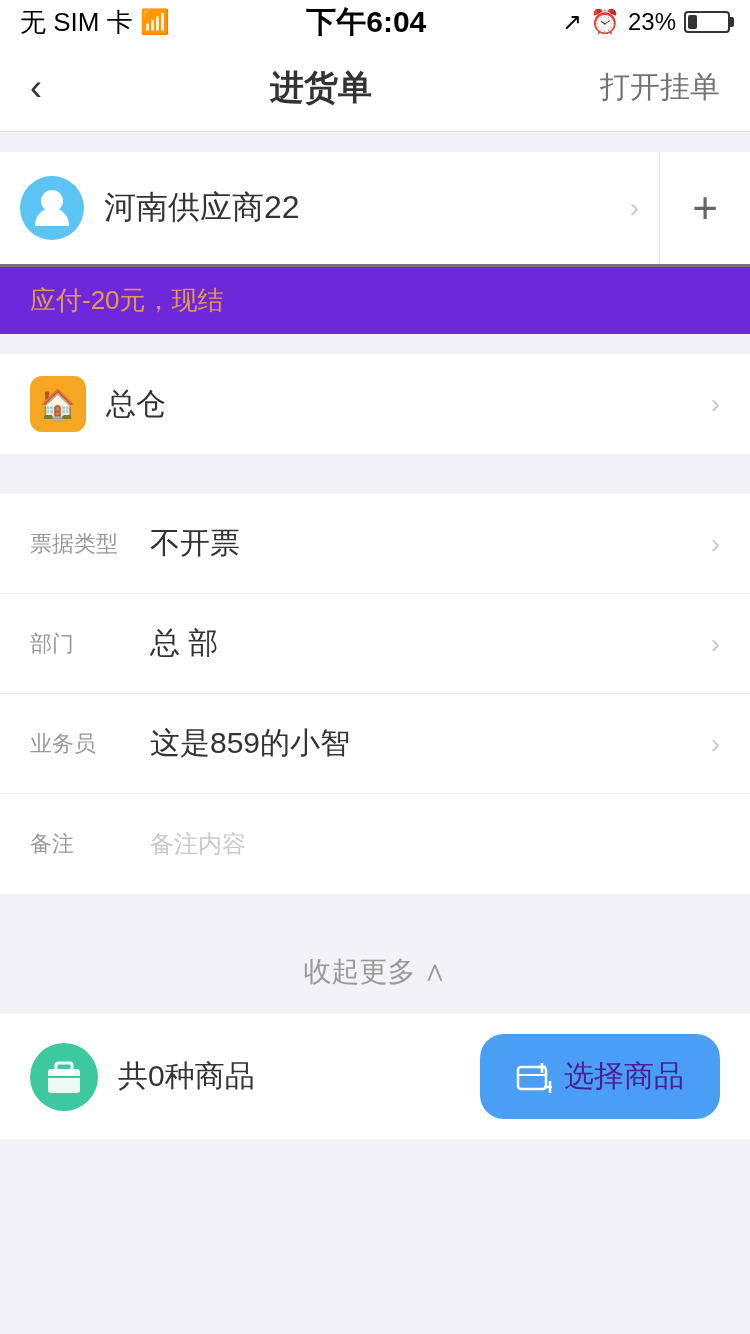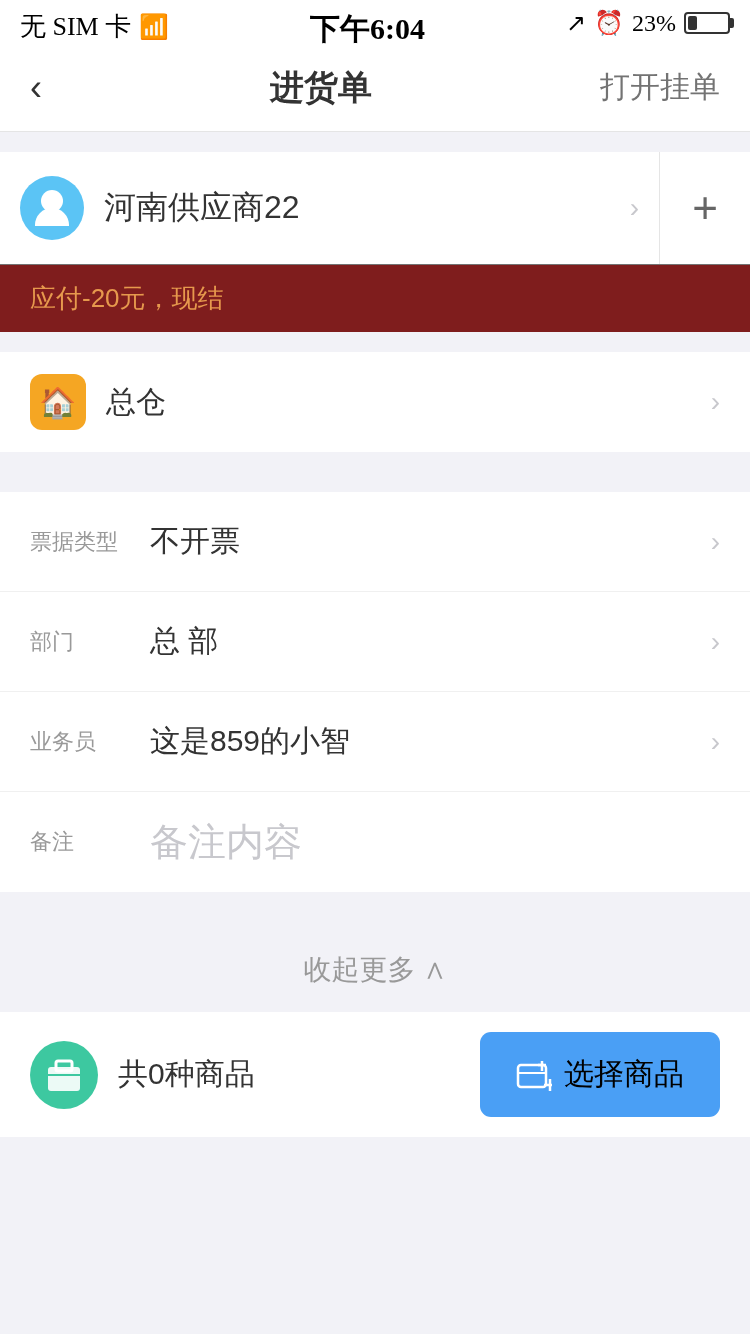--- a/index.html
+++ b/index.html
@@ -10,26 +10,25 @@
       font-family: -apple-system, "PingFang SC", "Helvetica Neue", Arial, sans-serif;
       background: #f2f2f7;
       font-size: 28px;
     }
 
     
     .status-bar {
       height: 44px;
       background: #fff;
       display: flex;
-      align-items: flex-start;
+      align-items: center;
       justify-content: space-between;
       padding: 9px 20px;
       font-size: 26px;
       font-weight: 500;
-      font-family: Liberation Serif, serif;
     }
     .status-left { display: flex; align-items: center; gap: 8px; }
     .status-center { font-size: 30px; font-weight: 600; }
     .status-right { display: flex; align-items: center; gap: 8px; font-size: 24px; }
     .battery-icon {
       width: 46px; height: 22px;
       border: 2px solid #333;
       border-radius: 4px;
       position: relative;
       display: inline-flex;
@@ -151,25 +150,25 @@
       display: flex;
       align-items: center;
       justify-content: center;
       cursor: pointer;
       font-size: 44px;
       color: #666;
     }
 
     
     .notice-bar {
-      background: #7f1d1d;
+      background: #6d28d9;
       padding: 16px 30px;
       font-size: 26px;
       color: #e6994d;
-      border-top: 1px solid #737373;
+      border-top: 3px solid #737373;
     }
 
     
     .list-section {
       background: #fff;
       margin-top: 20px;
     }
     .list-row {
       display: flex;
       align-items: center;
@@ -201,21 +200,21 @@
       color: #999;
       min-width: 120px;
       flex-shrink: 0;
     }
     .row-value {
       font-size: 30px;
       color: #333;
       flex: 1;
     }
     .row-placeholder {
-      font-size: 38px;
+      font-size: 24px;
       color: #c8c8cd;
       flex: 1;
     }
 
     
     .warehouse-row {
       display: flex;
       align-items: center;
       padding: 0 30px;
       height: 100px;
@@ -263,22 +262,22 @@
       margin-right: 20px;
       flex-shrink: 0;
     }
     .product-count {
       font-size: 30px;
       color: #333;
       flex: 1;
     }
     .select-btn {
       background: #4a9ff5;
-      color: #000000;
-      border-radius: 11px;
+      color: #4c1d95;
+      border-radius: 24px;
       padding: 22px 36px;
       font-size: 30px;
       display: flex;
       align-items: center;
       gap: 12px;
       cursor: pointer;
       border: none;
     }
 
     

